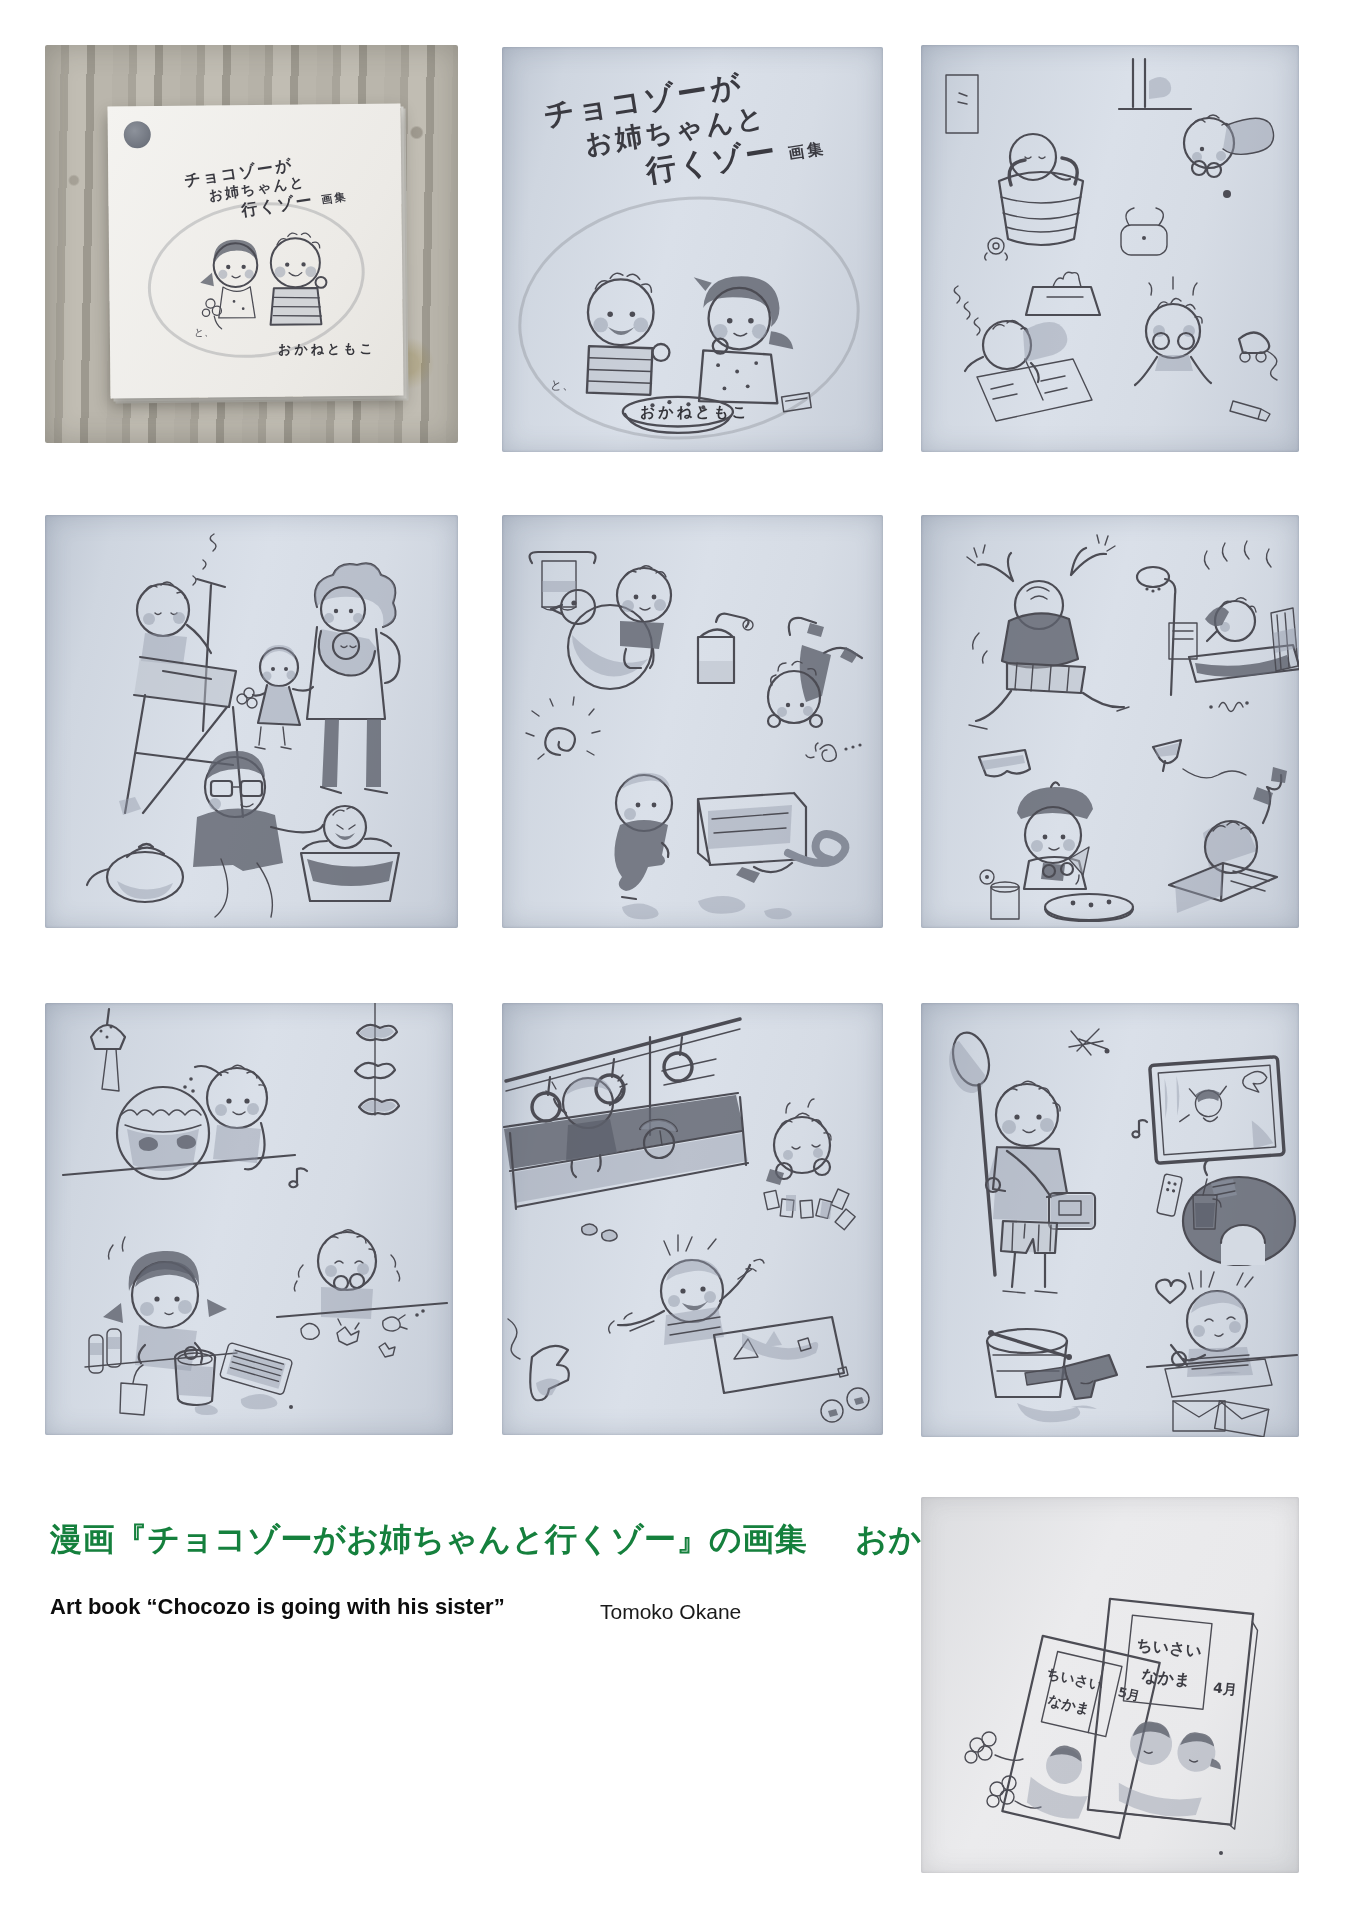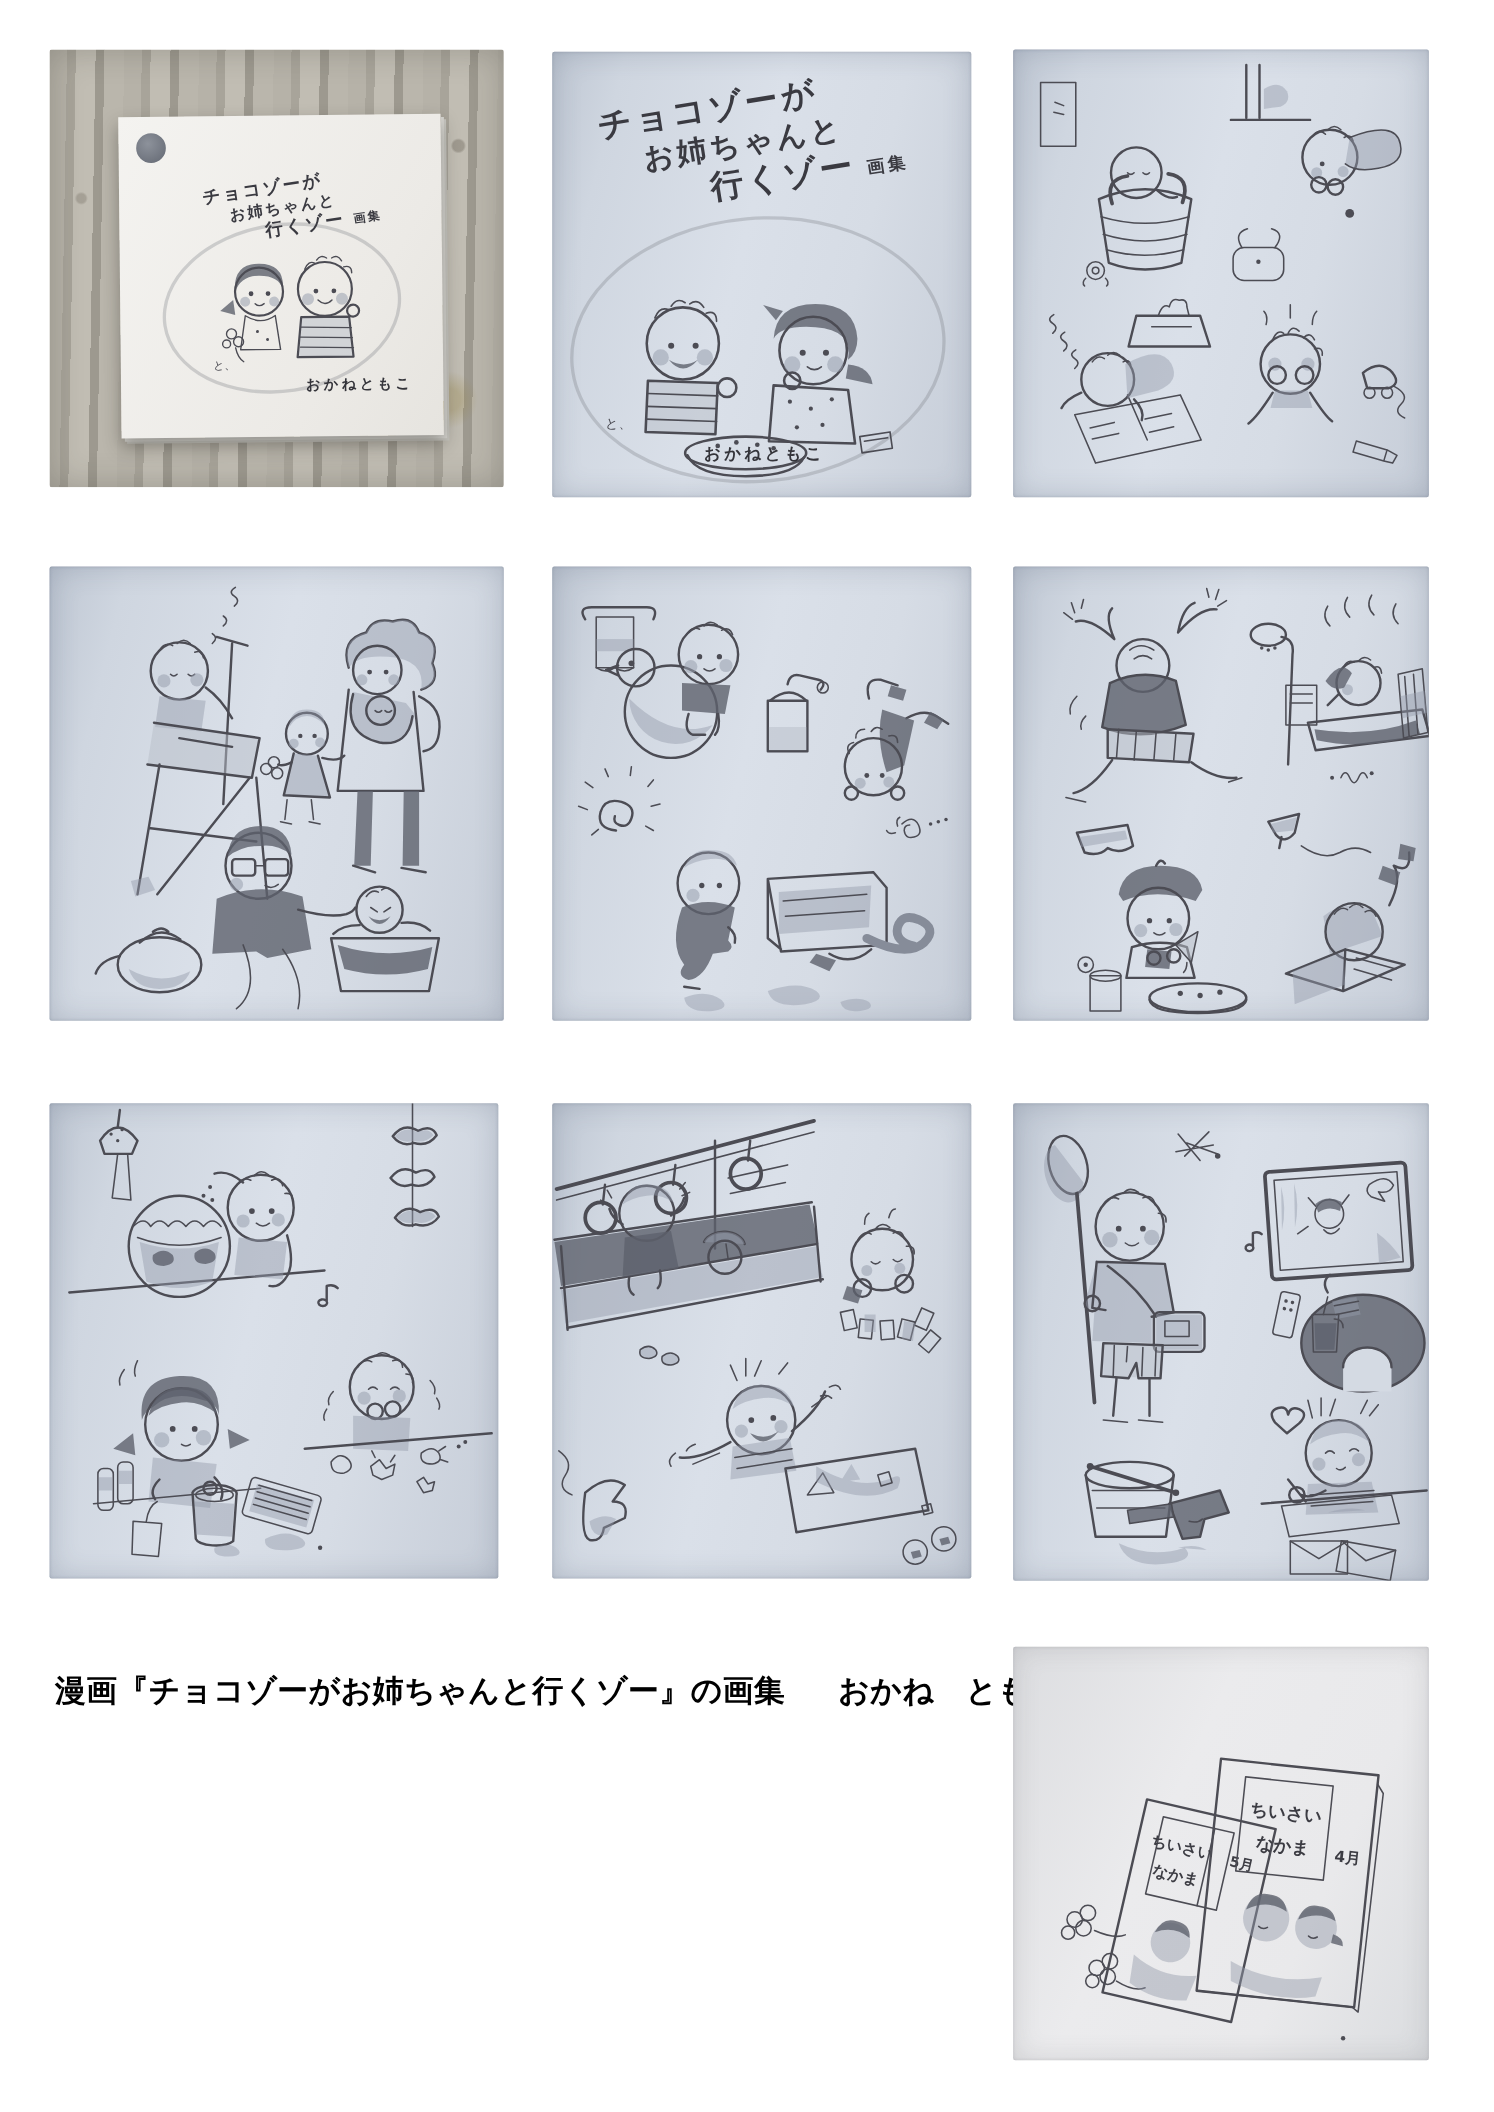--- a/index.html
+++ b/index.html
@@ -31,21 +31,21 @@
   .ink{fill:none;stroke:#4c4c54;stroke-width:2.2;stroke-linecap:round;stroke-linejoin:round;}
   .thin{stroke-width:1.4;}
   .thick{stroke-width:3.4;}
   .wash{fill:#959caa;opacity:.45;stroke:none;}
   .washl{fill:#b7bdc8;opacity:.5;stroke:none;}
   .washd{fill:#5e626d;opacity:.8;stroke:none;}
   .dot{fill:#4c4c54;stroke:none;}
   .blush{fill:#99a1af;opacity:.55;stroke:none;}
   .htext{font-family:"DejaVu Sans",sans-serif;fill:#3c3c43;font-weight:bold;}
   .caption-jp{position:absolute;left:50px;top:1518px;display:flex;column-gap:48px;
-        font-size:28px;font-weight:bold;color:#000000;letter-spacing:.5px;}
+        font-size:32px;font-weight:bold;color:#15803d;letter-spacing:.5px;}
   .caption-en{position:absolute;left:50px;top:1594px;width:900px;height:40px;}
   .caption-en .t{position:absolute;left:0;top:0;font-size:22px;font-weight:bold;color:#0c0c0c;}
   .caption-en .a{position:absolute;left:550px;top:6px;font-size:21px;font-weight:normal;color:#1a1a1a;}
 </style>
 </head>
 <body>
 
 <div class="page">
 
   <figure class="tile wood" style="left:45px;top:45px;width:413px;height:398px;margin:0;" title="Photo of the handmade square art book lying on a weathered grey wooden table">
@@ -747,20 +747,24 @@
         <path class="wash" d="M40 376 l6 8 M52 390 l5 8 M150 404 q16 -4 26 2"></path>
         <path class="wash" d="M96 400 q30 14 60 4 q10 10 -12 14 q-40 6 -48 -18 z"></path>
       </g>
     </svg>
   </figure>
 
   <div class="caption-jp">
     <span>漫画『チョコゾーがお姉ちゃんと行くゾー』の画集</span>
     <span>おかね　ともこ</span>
   </div>
+  <div class="caption-en">
+    <span class="t">Art book “Chocozo is going with his  sister”</span>
+    <span class="a">Tomoko Okane</span>
+  </div>
 
   <figure class="tile paper-warm" style="left:921px;top:1497px;width:378px;height:376px;margin:0;" title="Drawing of two small 'Chiisai Nakama' magazine issues (May and April) with tiny flowers">
     <svg class="art" viewBox="0 0 378 376">
       <g>
         <circle class="ink thin" cx="56" cy="248" r="7" fill="none"></circle>
           <circle class="ink thin" cx="68" cy="242" r="7" fill="none"></circle>
         <circle class="ink thin" cx="64" cy="256" r="7" fill="none"></circle>
           <circle class="ink thin" cx="50" cy="260" r="6" fill="none"></circle>
         <path class="ink thin" d="M74 258 q18 8 28 4"></path>
         <circle class="ink thin" cx="76" cy="292" r="7" fill="none"></circle>

